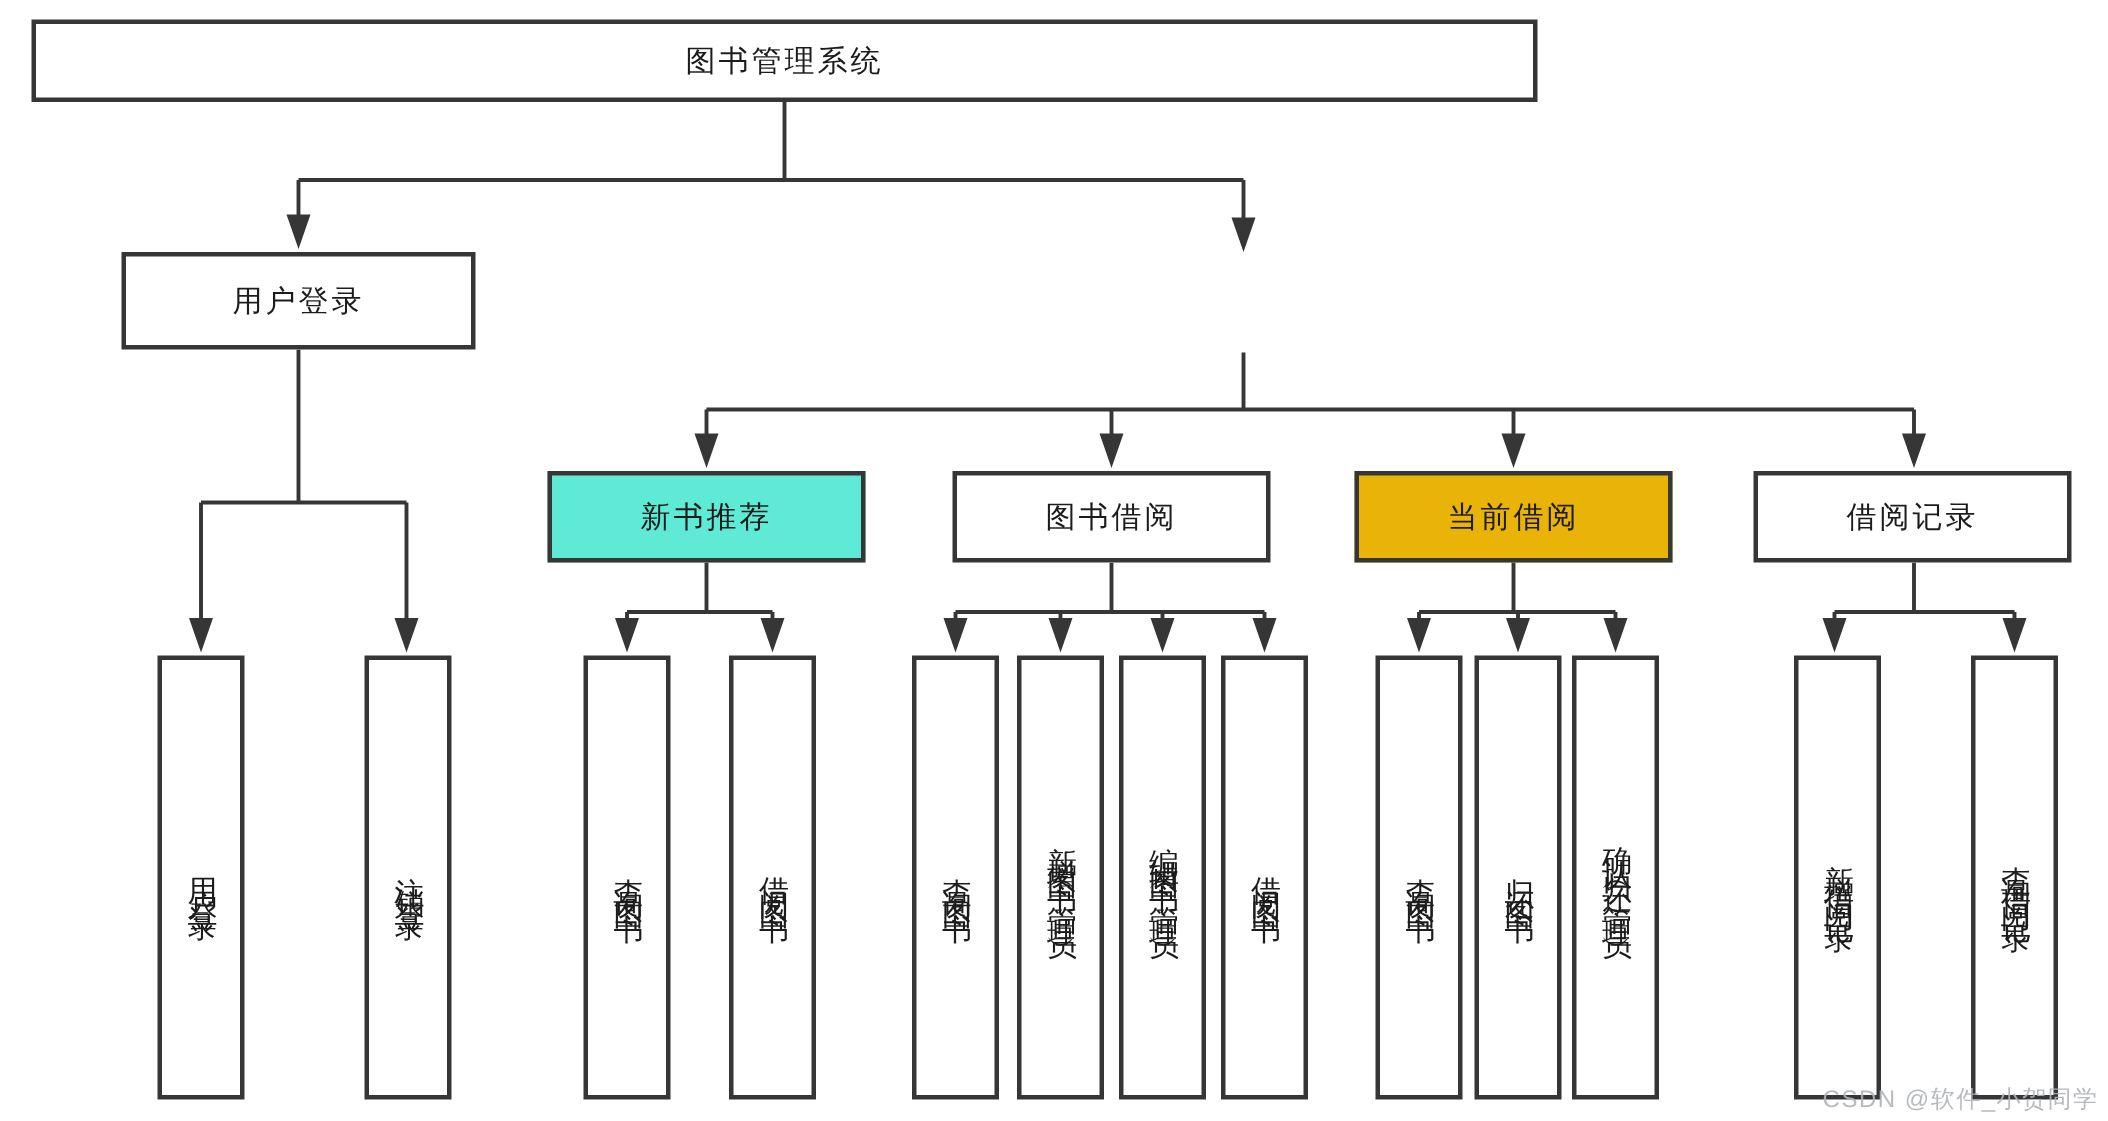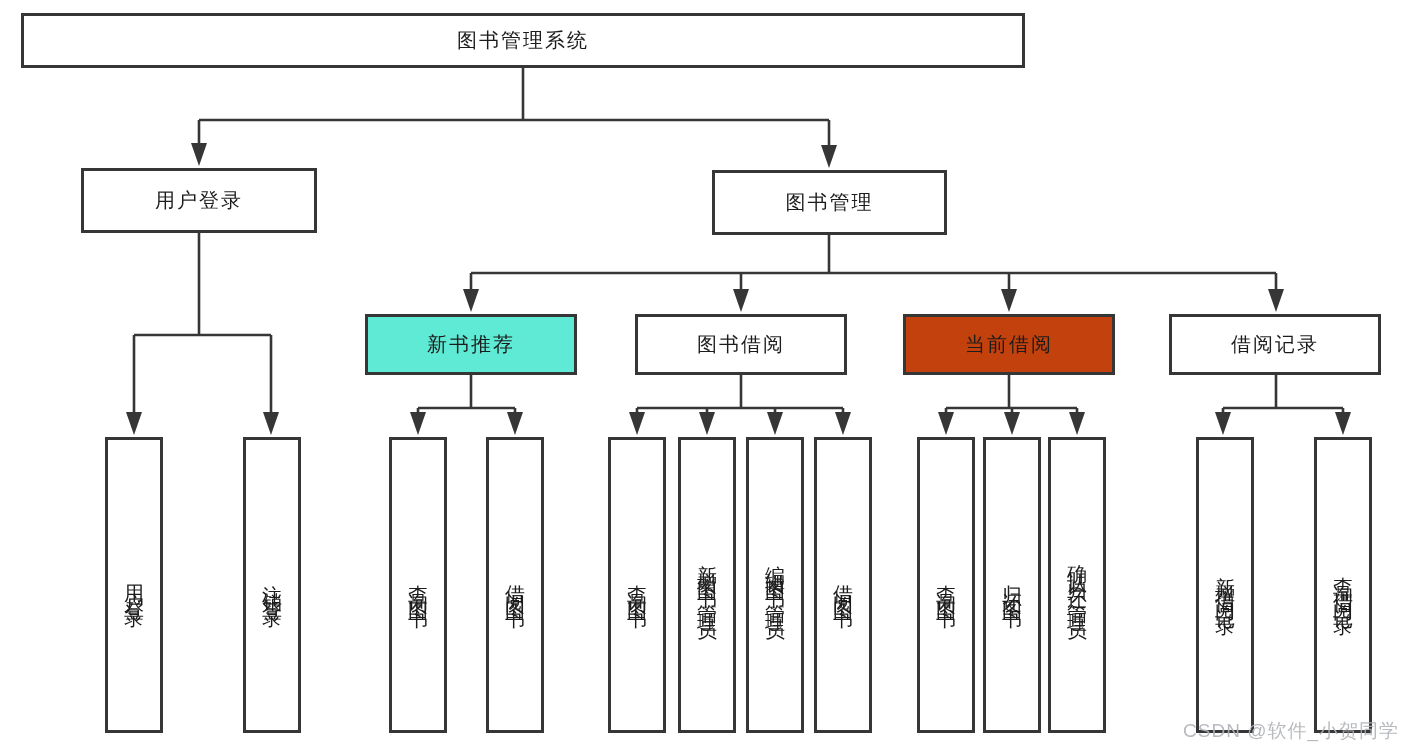--- a/index.html
+++ b/index.html
@@ -18,21 +18,21 @@
   }
   .node.horizontal span {
     font-size:20px; letter-spacing:2px; white-space:nowrap;
   }
   .node.vertical span {
     writing-mode:vertical-rl; text-orientation:mixed;
     font-size:20px; letter-spacing:8px; line-height:1.05; white-space:nowrap;
   }
   .watermark {
     position:absolute; right:6px; bottom:3px; z-index:5;
-    font-size:19px; color:#b0b3b8; letter-spacing:1px;
+    font-size:16px; color:#b0b3b8; letter-spacing:1px;
     opacity:0.9; white-space:nowrap;
   }
 </style>
 </head>
 <body>
 
 <div class="canvas">
   <svg id="connectors" width="1405" height="747" viewBox="0 0 1405 747">
       <line x1="523" y1="68" x2="523" y2="120" stroke="#363636" stroke-width="2.6"></line>
       <line x1="199" y1="120" x2="829" y2="120" stroke="#363636" stroke-width="2.6"></line>
@@ -87,30 +87,27 @@
       <polygon points="1215,412 1231,412 1223,435" fill="#363636"></polygon>
       <polygon points="1335,412 1351,412 1343,435" fill="#363636"></polygon>
     </svg>
   <div id="nodes">
       <div class="node horizontal" style="left: 21px; top: 13px; width: 1004px; height: 55px; border-color: rgb(54, 54, 54); background: rgb(255, 255, 255); color: rgb(28, 28, 28);">
         <span>图书管理系统</span>
       </div>
       <div class="node horizontal" style="left: 81px; top: 168px; width: 236px; height: 65px; border-color: rgb(54, 54, 54); background: rgb(255, 255, 255); color: rgb(28, 28, 28);">
         <span>用户登录</span>
       </div>
-      <div class="node horizontal" style="left: 712px; top: 170px; width: 235px; height: 65px; border-color: rgb(54, 54, 54); background: rgb(255, 255, 255); color: rgb(28, 28, 28);">
-        <span>图书管理</span>
-      </div>
       <div class="node horizontal" style="left: 365px; top: 314px; width: 212px; height: 61px; border-color: rgb(54, 54, 54); background: #5eead4; color: rgb(28, 28, 28);">
         <span>新书推荐</span>
       </div>
       <div class="node horizontal" style="left: 635px; top: 314px; width: 212px; height: 61px; border-color: rgb(54, 54, 54); background: rgb(255, 255, 255); color: rgb(28, 28, 28); justify-content: center;">
         <span>图书借阅</span>
       </div>
-      <div class="node horizontal" style="left: 903px; top: 314px; width: 212px; height: 61px; border-color: rgb(54, 54, 54); background: #c2410c; color: rgb(28, 28, 28);">
+      <div class="node horizontal" style="left: 903px; top: 314px; width: 212px; height: 61px; border-color: rgb(54, 54, 54); background: #eab308; color: rgb(28, 28, 28);">
         <span>当前借阅</span>
       </div>
       <div class="node horizontal" style="left: 1169px; top: 314px; width: 212px; height: 61px; border-color: rgb(54, 54, 54); background: rgb(255, 255, 255); color: rgb(28, 28, 28);">
         <span>借阅记录</span>
       </div>
       <div class="node vertical" style="left: 105px; top: 437px; width: 58px; height: 296px; border-color: rgb(54, 54, 54); background: rgb(255, 255, 255); color: rgb(28, 28, 28);">
         <span>用户登录</span>
       </div>
       <div class="node vertical" style="left: 243px; top: 437px; width: 58px; height: 296px; border-color: rgb(54, 54, 54); background: rgb(255, 255, 255); color: rgb(28, 28, 28);">
         <span>注销登录</span>

